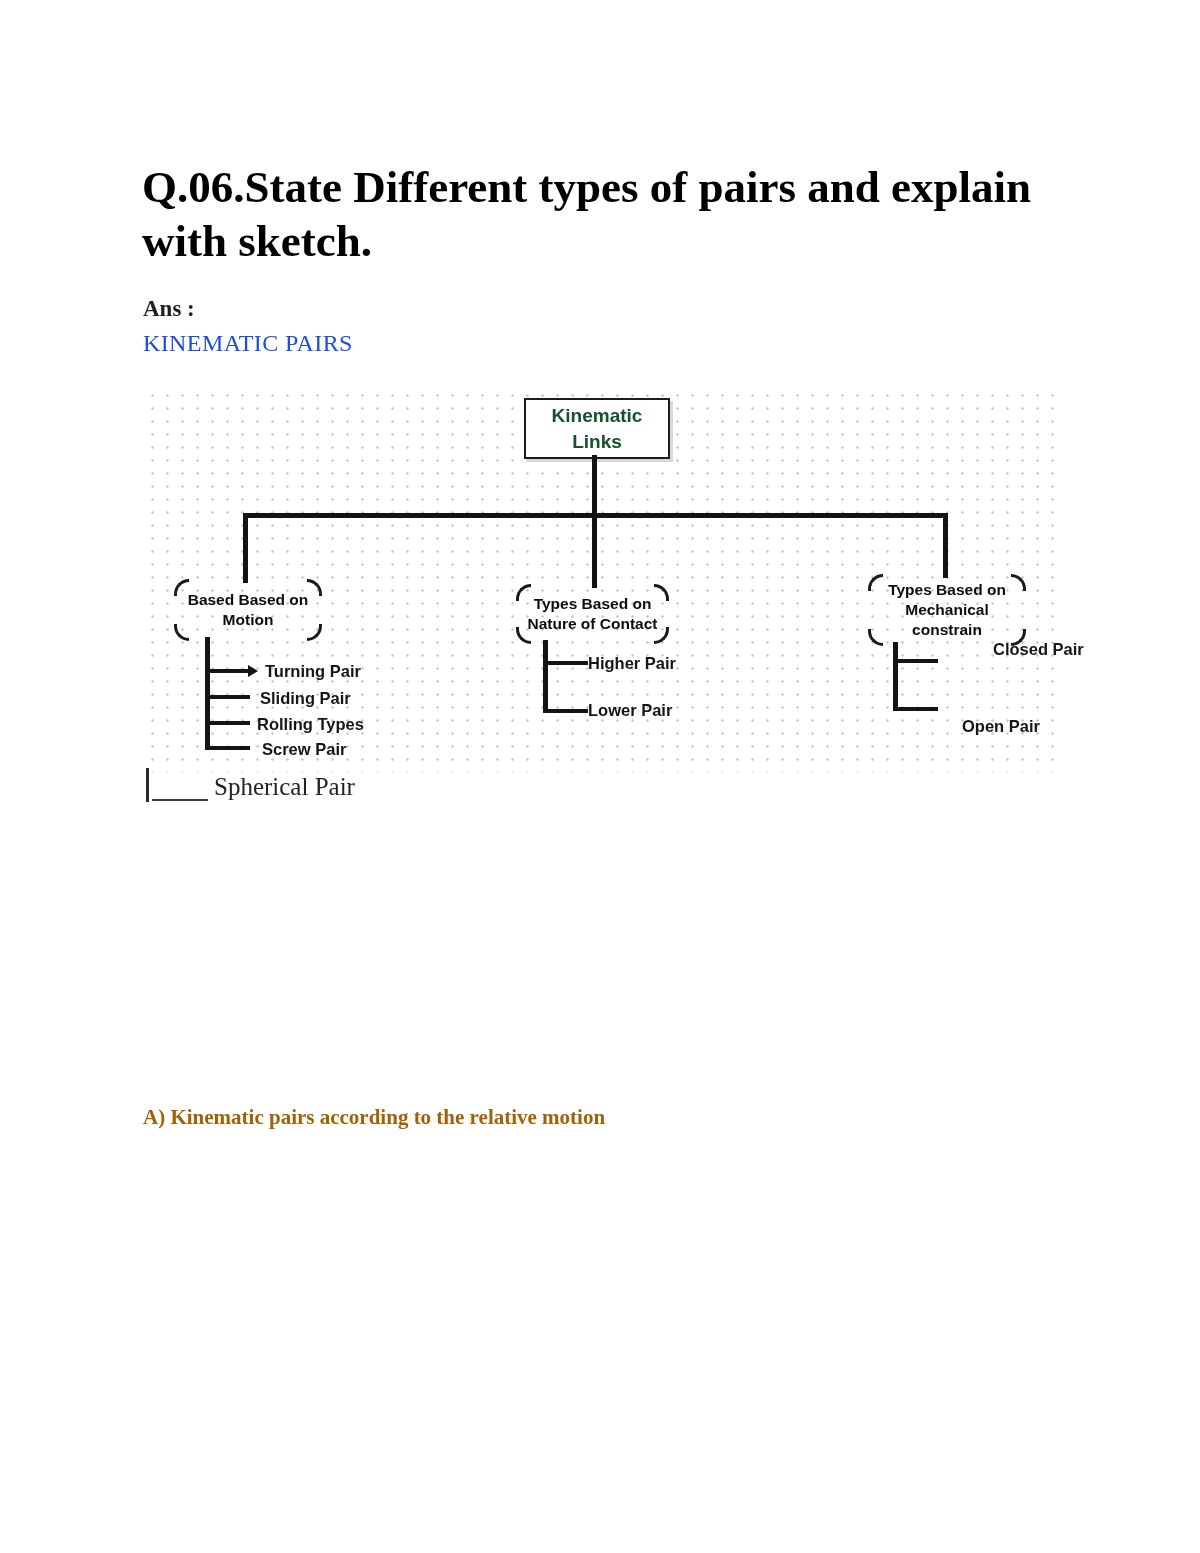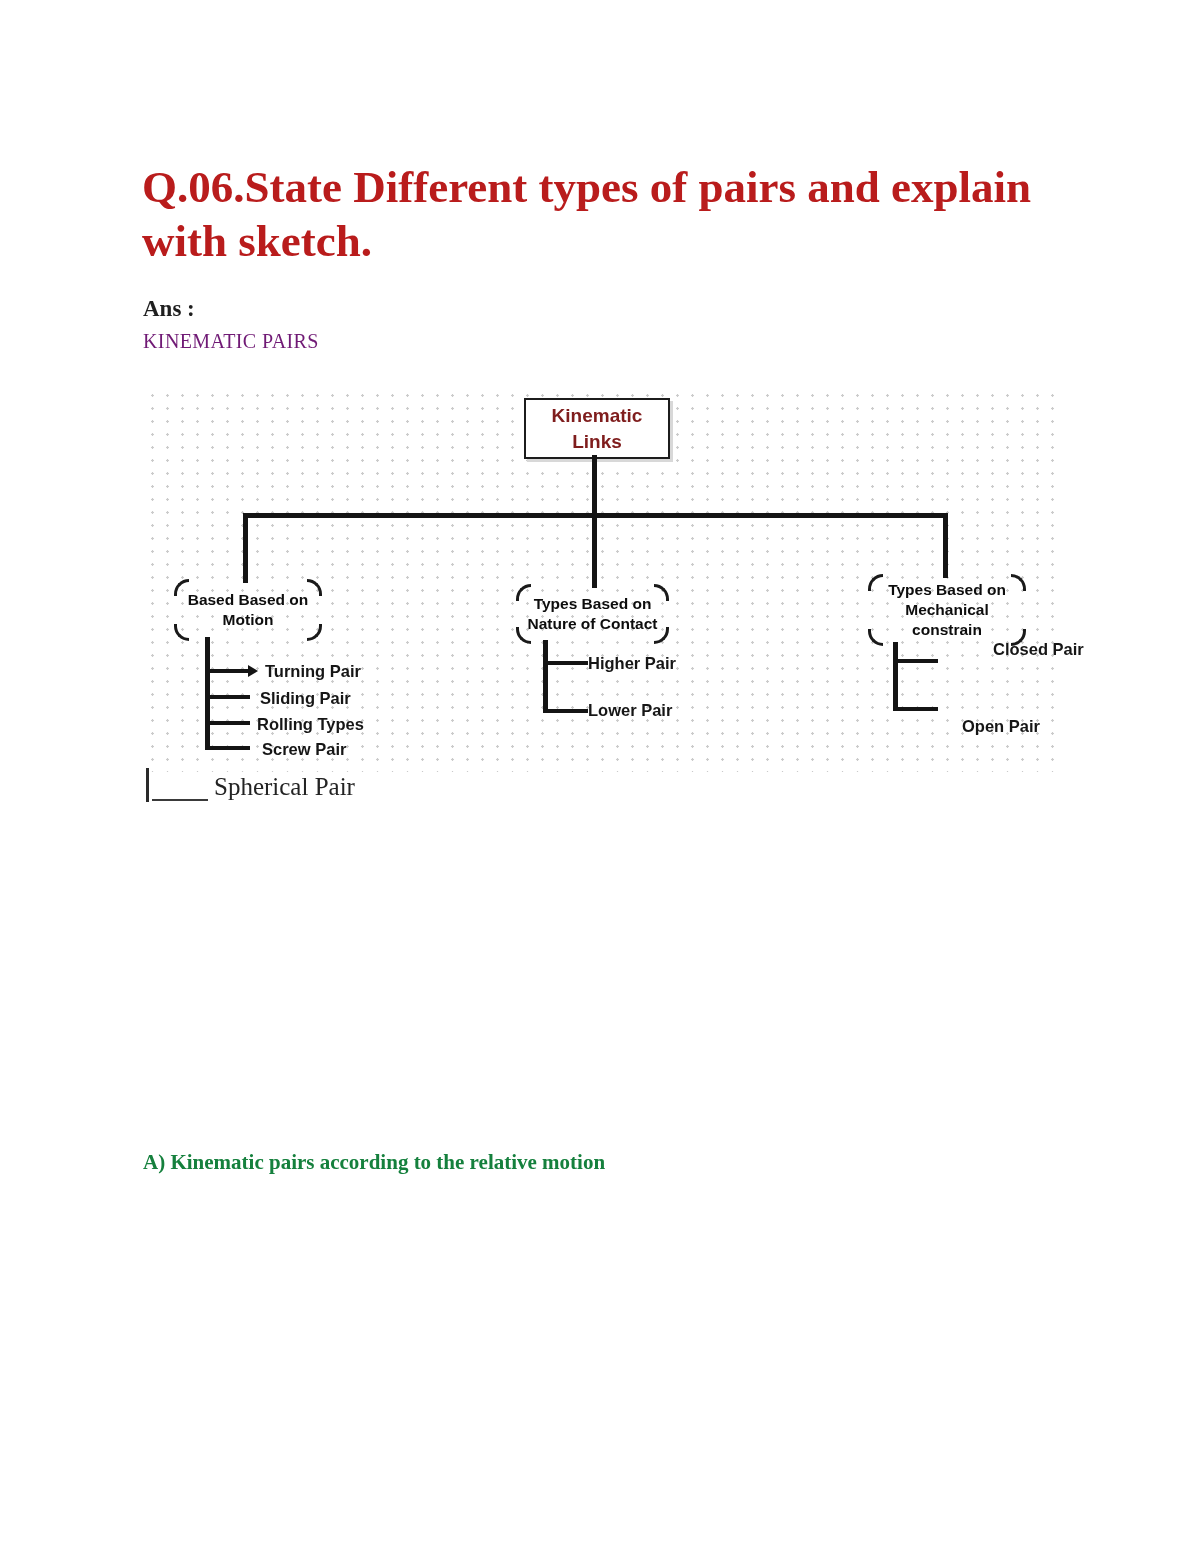--- a/index.html
+++ b/index.html
@@ -12,36 +12,36 @@
     overflow:hidden;
   }
   .q-title{
     position:absolute;
     left:142px; top:160px;
     width:900px;
     font-family:"Liberation Serif", serif;
     font-weight:bold;
     font-size:45px;
     line-height:1.2;
-    color:#b91c1c;
+    color:#000000;
     margin:0;
   }
   .ans-label{
     position:absolute;
     left:143px; top:296px;
     font-size:23px;
     color:#1f1f1f;
     font-weight:bold;
   }
   .kin-heading{
     position:absolute;
     left:143px; top:330px;
-    font-size:20px;
+    font-size:24px;
     letter-spacing:0.4px;
-    color:#701a75;
+    color:#1d4ed8;
   }
   
   .diagram{
     position:absolute;
     left:140px; top:385px;
     width:918px; height:387px;
     background-image:radial-gradient(circle, #cbcbcb 1.1px, transparent 1.45px);
     background-size:15px 13px;
     background-position:5px 4px;
     font-family:"Liberation Sans", sans-serif;
@@ -51,21 +51,21 @@
     left:384px; top:13px;
     width:142px; height:57px;
     background:#ffffff;
     border:2px solid #1c1c1c;
     box-shadow:3px 3px 0 #d8d8d8;
     display:flex; align-items:center; justify-content:center;
     text-align:center;
     font-weight:bold;
     font-size:19px;
     line-height:1.35;
-    color:#7f1d1d;
+    color:#14532d;
   }
   .hline,.vline{position:absolute;background:#141414;}
   .cat-box{
     position:absolute;
     display:flex; align-items:center; justify-content:center;
     text-align:center;
     font-weight:bold;
     font-size:15.5px;
     line-height:1.3;
     color:#0d0d0d;
@@ -97,25 +97,25 @@
   .sph-underscore{position:absolute;left:152px;top:799px;width:56px;height:2px;background:#3a3a3a;}
   .sph-text{
     position:absolute;left:214px;top:773px;
     font-family:"Liberation Serif", serif;
     font-size:25px;
     color:#232323;
     white-space:nowrap;
   }
   .section-a{
     position:absolute;
-    left:143px; top:1150px;
+    left:143px; top:1105px;
     font-family:"Liberation Serif", serif;
     font-weight:bold;
     font-size:21px;
-    color:#15803d;
+    color:#a16207;
     white-space:nowrap;
   }
 </style>
 </head>
 <body>
 
 <div class="page">
 
   <h1 class="q-title">Q.06.State Different types of pairs and explain with sketch.</h1>
 

